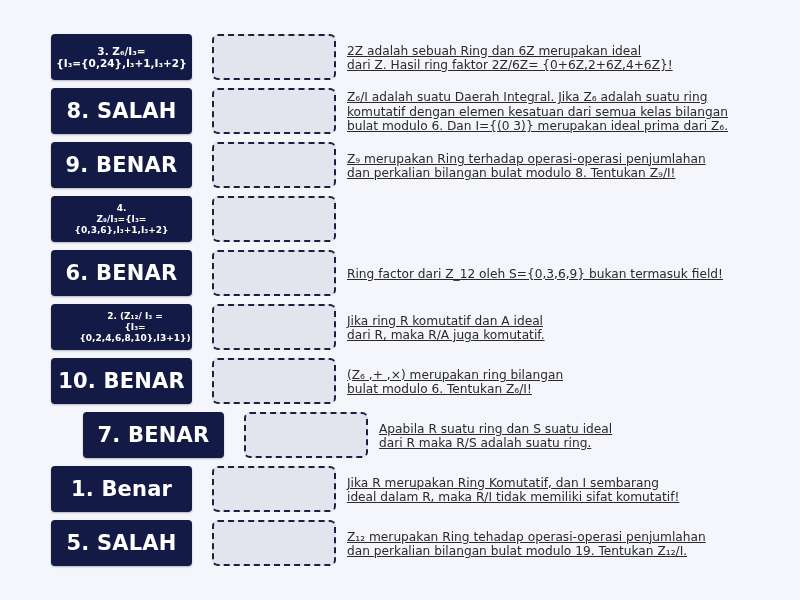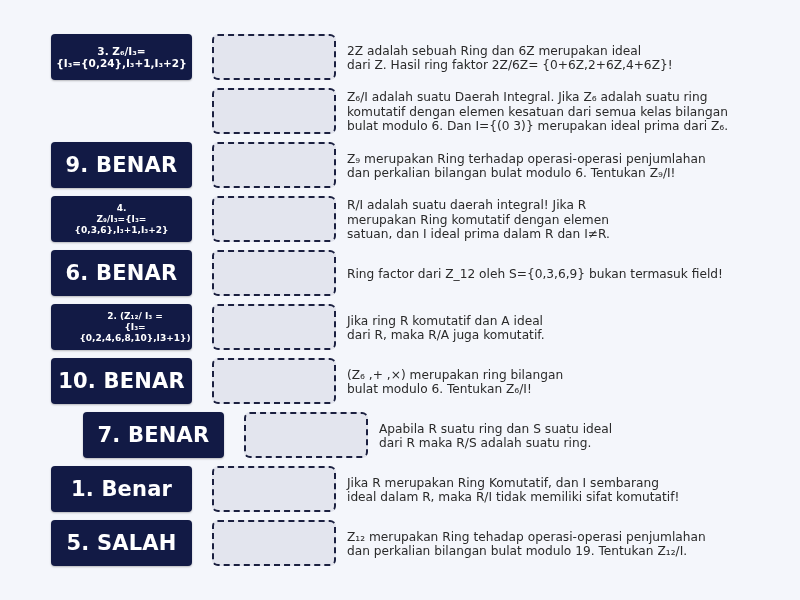--- a/index.html
+++ b/index.html
@@ -23,62 +23,58 @@
     .tile.small { font-size: 10.5px; line-height: 12px; }
     .tile.tiny { font-size: 9px; line-height: 11px; }
     .slot {
       position: absolute; left: 212px; top: 0; width: 124px; height: 46px;
       box-sizing: border-box; border: 2.5px dashed #1b2040; border-radius: 6px;
       background: #e3e5ee;
     }
     .desc {
       position: absolute; left: 347px; top: 0; width: 440px; height: 48px;
       display: flex; align-items: center;
-      font-size: 12.2px; line-height: 14.5px; color: #2a2a2a;
+      font-size: 12.2px; line-height: 14.5px; color: #2a2a2a; text-decoration: underline;
     }
     .desc span { white-space: pre-line; }
   </style>
 </head>
 <body>
 
 <div id="board">
     <div class="row" style="top: 34px;">
     <div class="tile small" style="white-space: pre-line;">3. Z₆/I₃=
 {I₃={0,24},I₃+1,I₃+2}</div>
     <div class="slot"></div>
     <div class="desc">
         <span>2Z adalah sebuah Ring dan 6Z merupakan ideal
 dari Z. Hasil ring faktor 2Z/6Z= {0+6Z,2+6Z,4+6Z}!</span>
       </div>
   </div>
     <div class="row" style="top: 88px;">
+    <div class="tile big" style="white-space: pre-line;">8. SALAH</div>
     <div class="slot"></div>
     <div class="desc">
         <span>Z₆/I adalah suatu Daerah Integral. Jika Z₆ adalah suatu ring
 komutatif dengan elemen kesatuan dari semua kelas bilangan
 bulat modulo 6. Dan I={(0 3)} merupakan ideal prima dari Z₆.</span>
       </div>
   </div>
     <div class="row" style="top: 142px;">
     <div class="tile big" style="white-space: pre-line; text-align: right;">9. BENAR</div>
     <div class="slot"></div>
     <div class="desc">
         <span>Z₉ merupakan Ring terhadap operasi-operasi penjumlahan
-dan perkalian bilangan bulat modulo 6. Tentukan Z₉/I!</span>
+dan perkalian bilangan bulat modulo 8. Tentukan Z₉/I!</span>
       </div>
   </div>
     <div class="row" style="top: 196px;">
     <div class="tile tiny" style="white-space: pre-line;">4.
 Z₉/I₃={I₃={0,3,6},I₃+1,I₃+2}</div>
     <div class="slot"></div>
-    <div class="desc">
-        <span>R/I adalah suatu daerah integral! Jika R
-merupakan Ring komutatif dengan elemen
-satuan, dan I ideal prima dalam R dan I≠R.</span>
-      </div>
   </div>
     <div class="row" style="top: 250px;">
     <div class="tile big" style="white-space: pre-line;">6. BENAR</div>
     <div class="slot"></div>
     <div class="desc">
         <span>Ring factor dari Z_12 oleh S={0,3,6,9} bukan termasuk field!</span>
       </div>
   </div>
     <div class="row" style="top: 304px;">
     <div class="tile tiny" style="white-space: pre-line; padding-left: 30px;">2. (Z₁₂/ I₃ =

